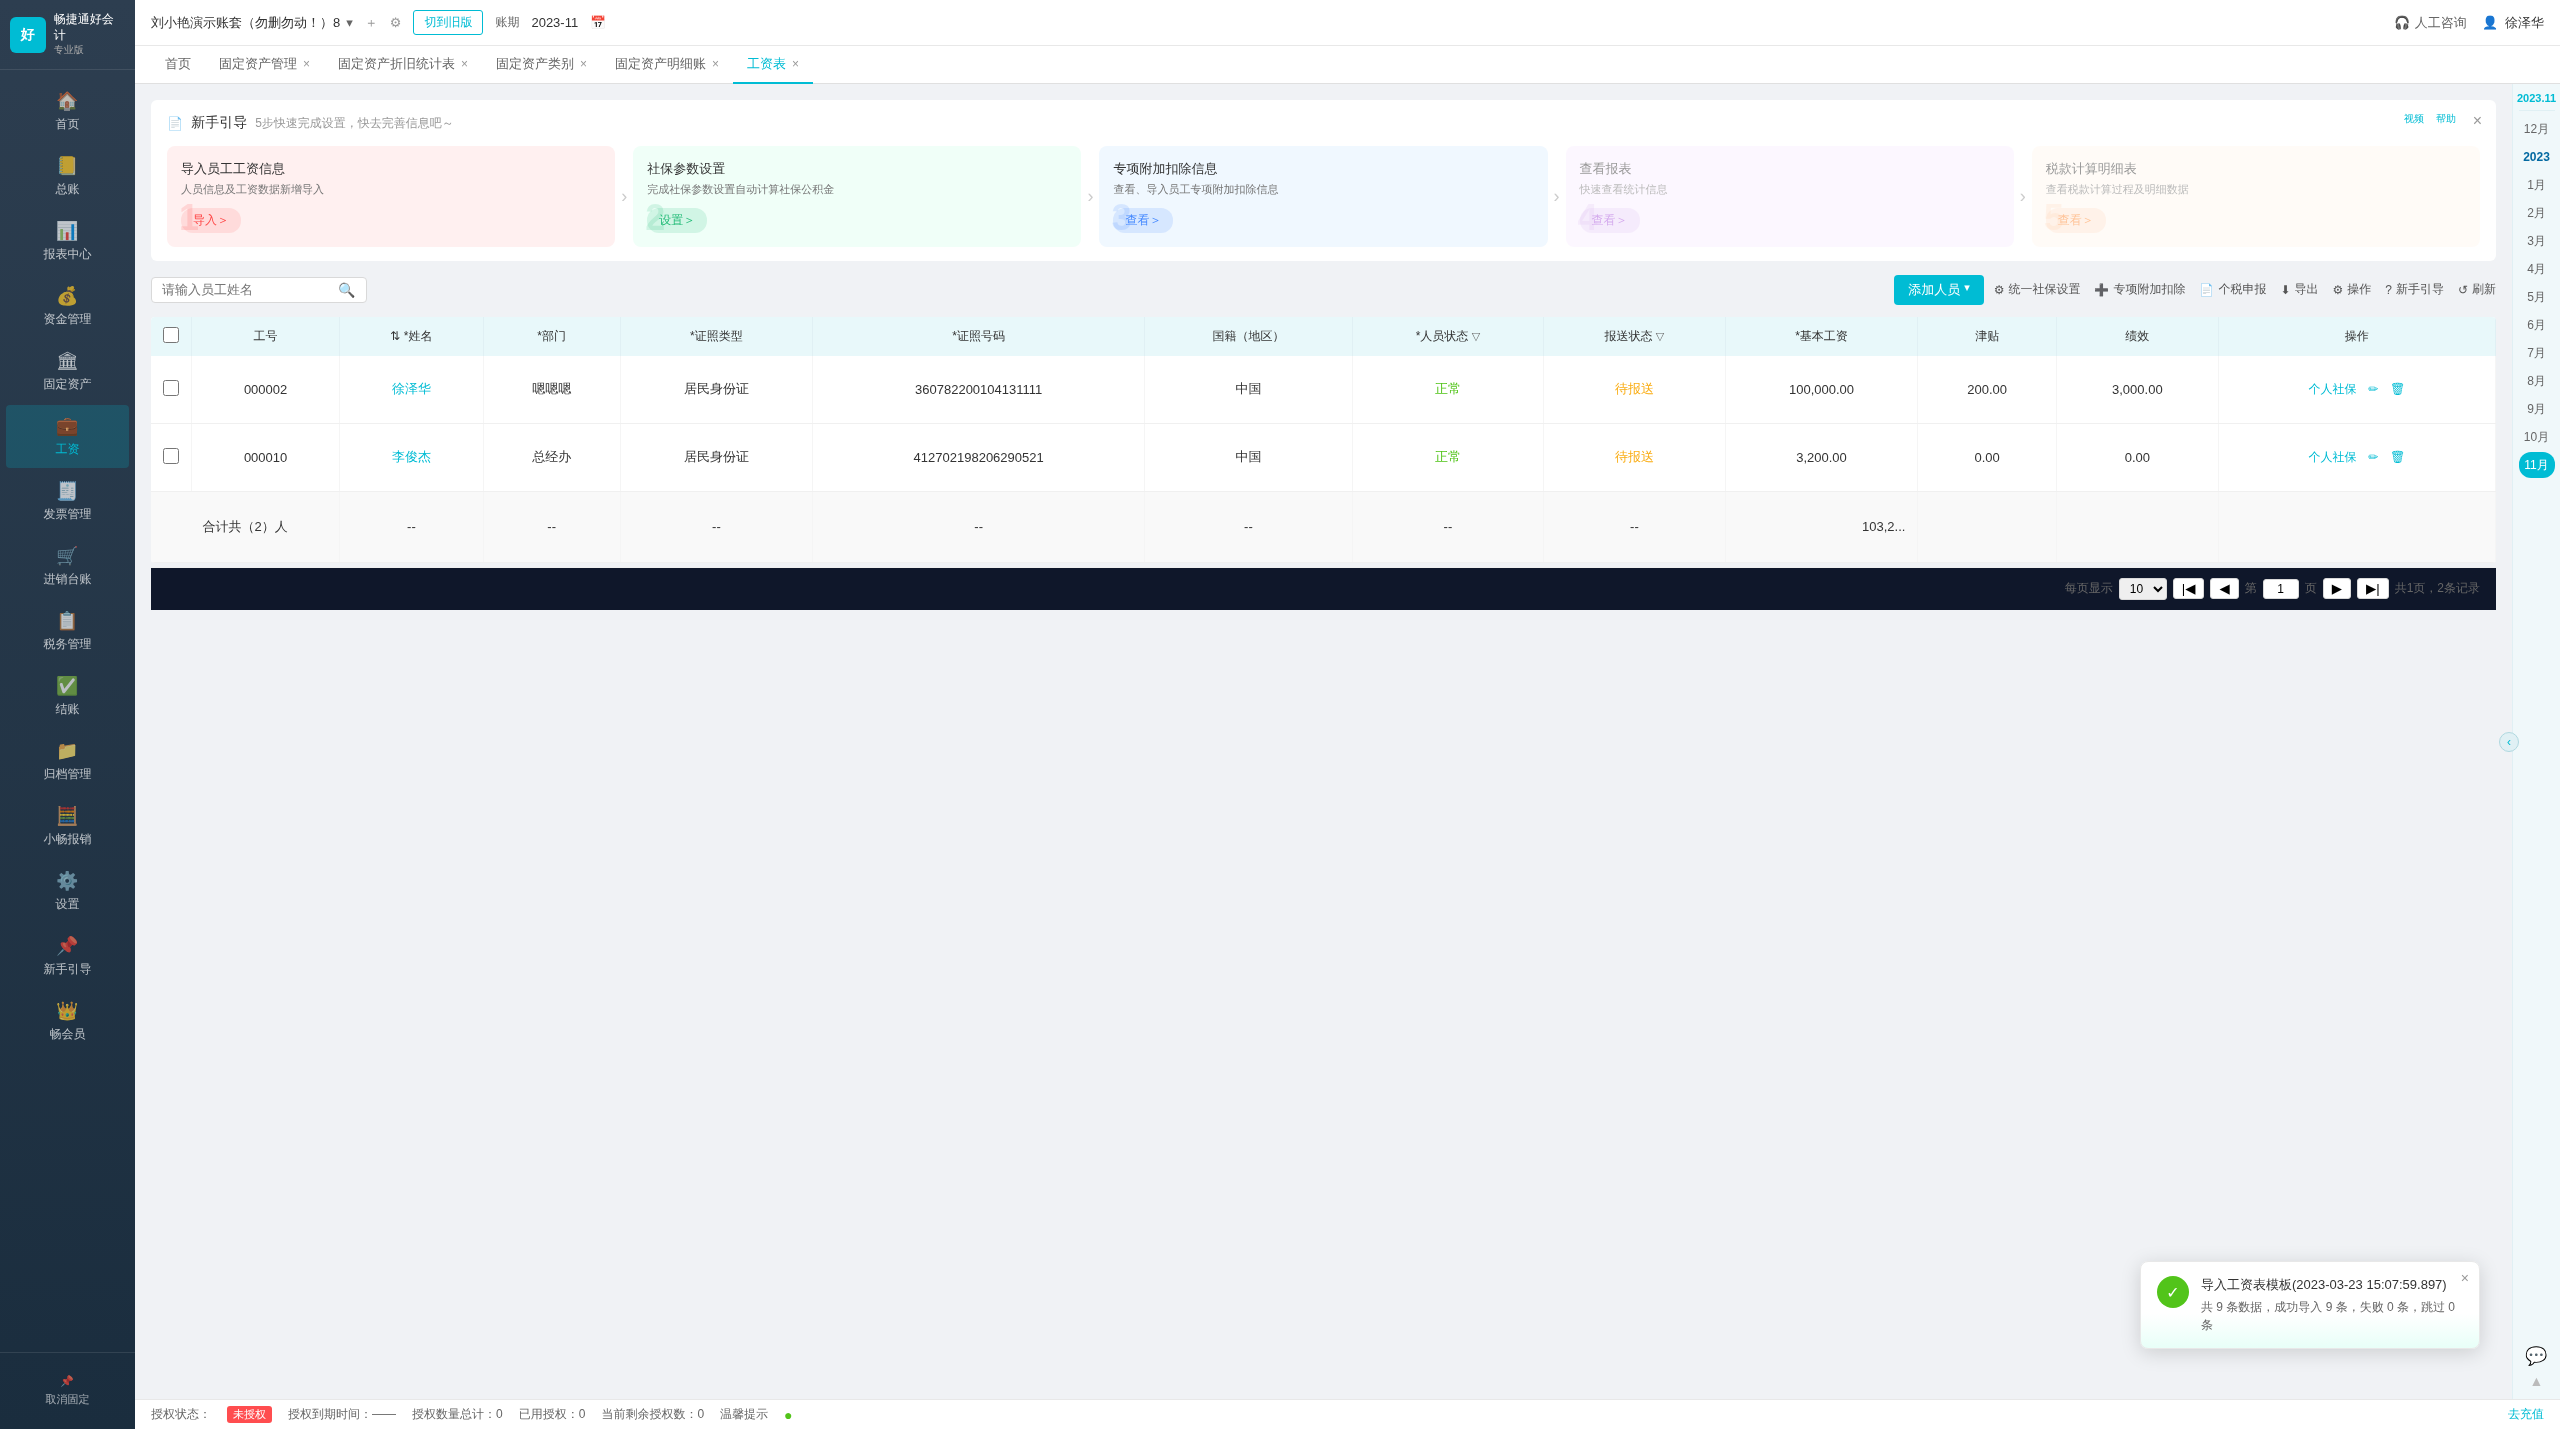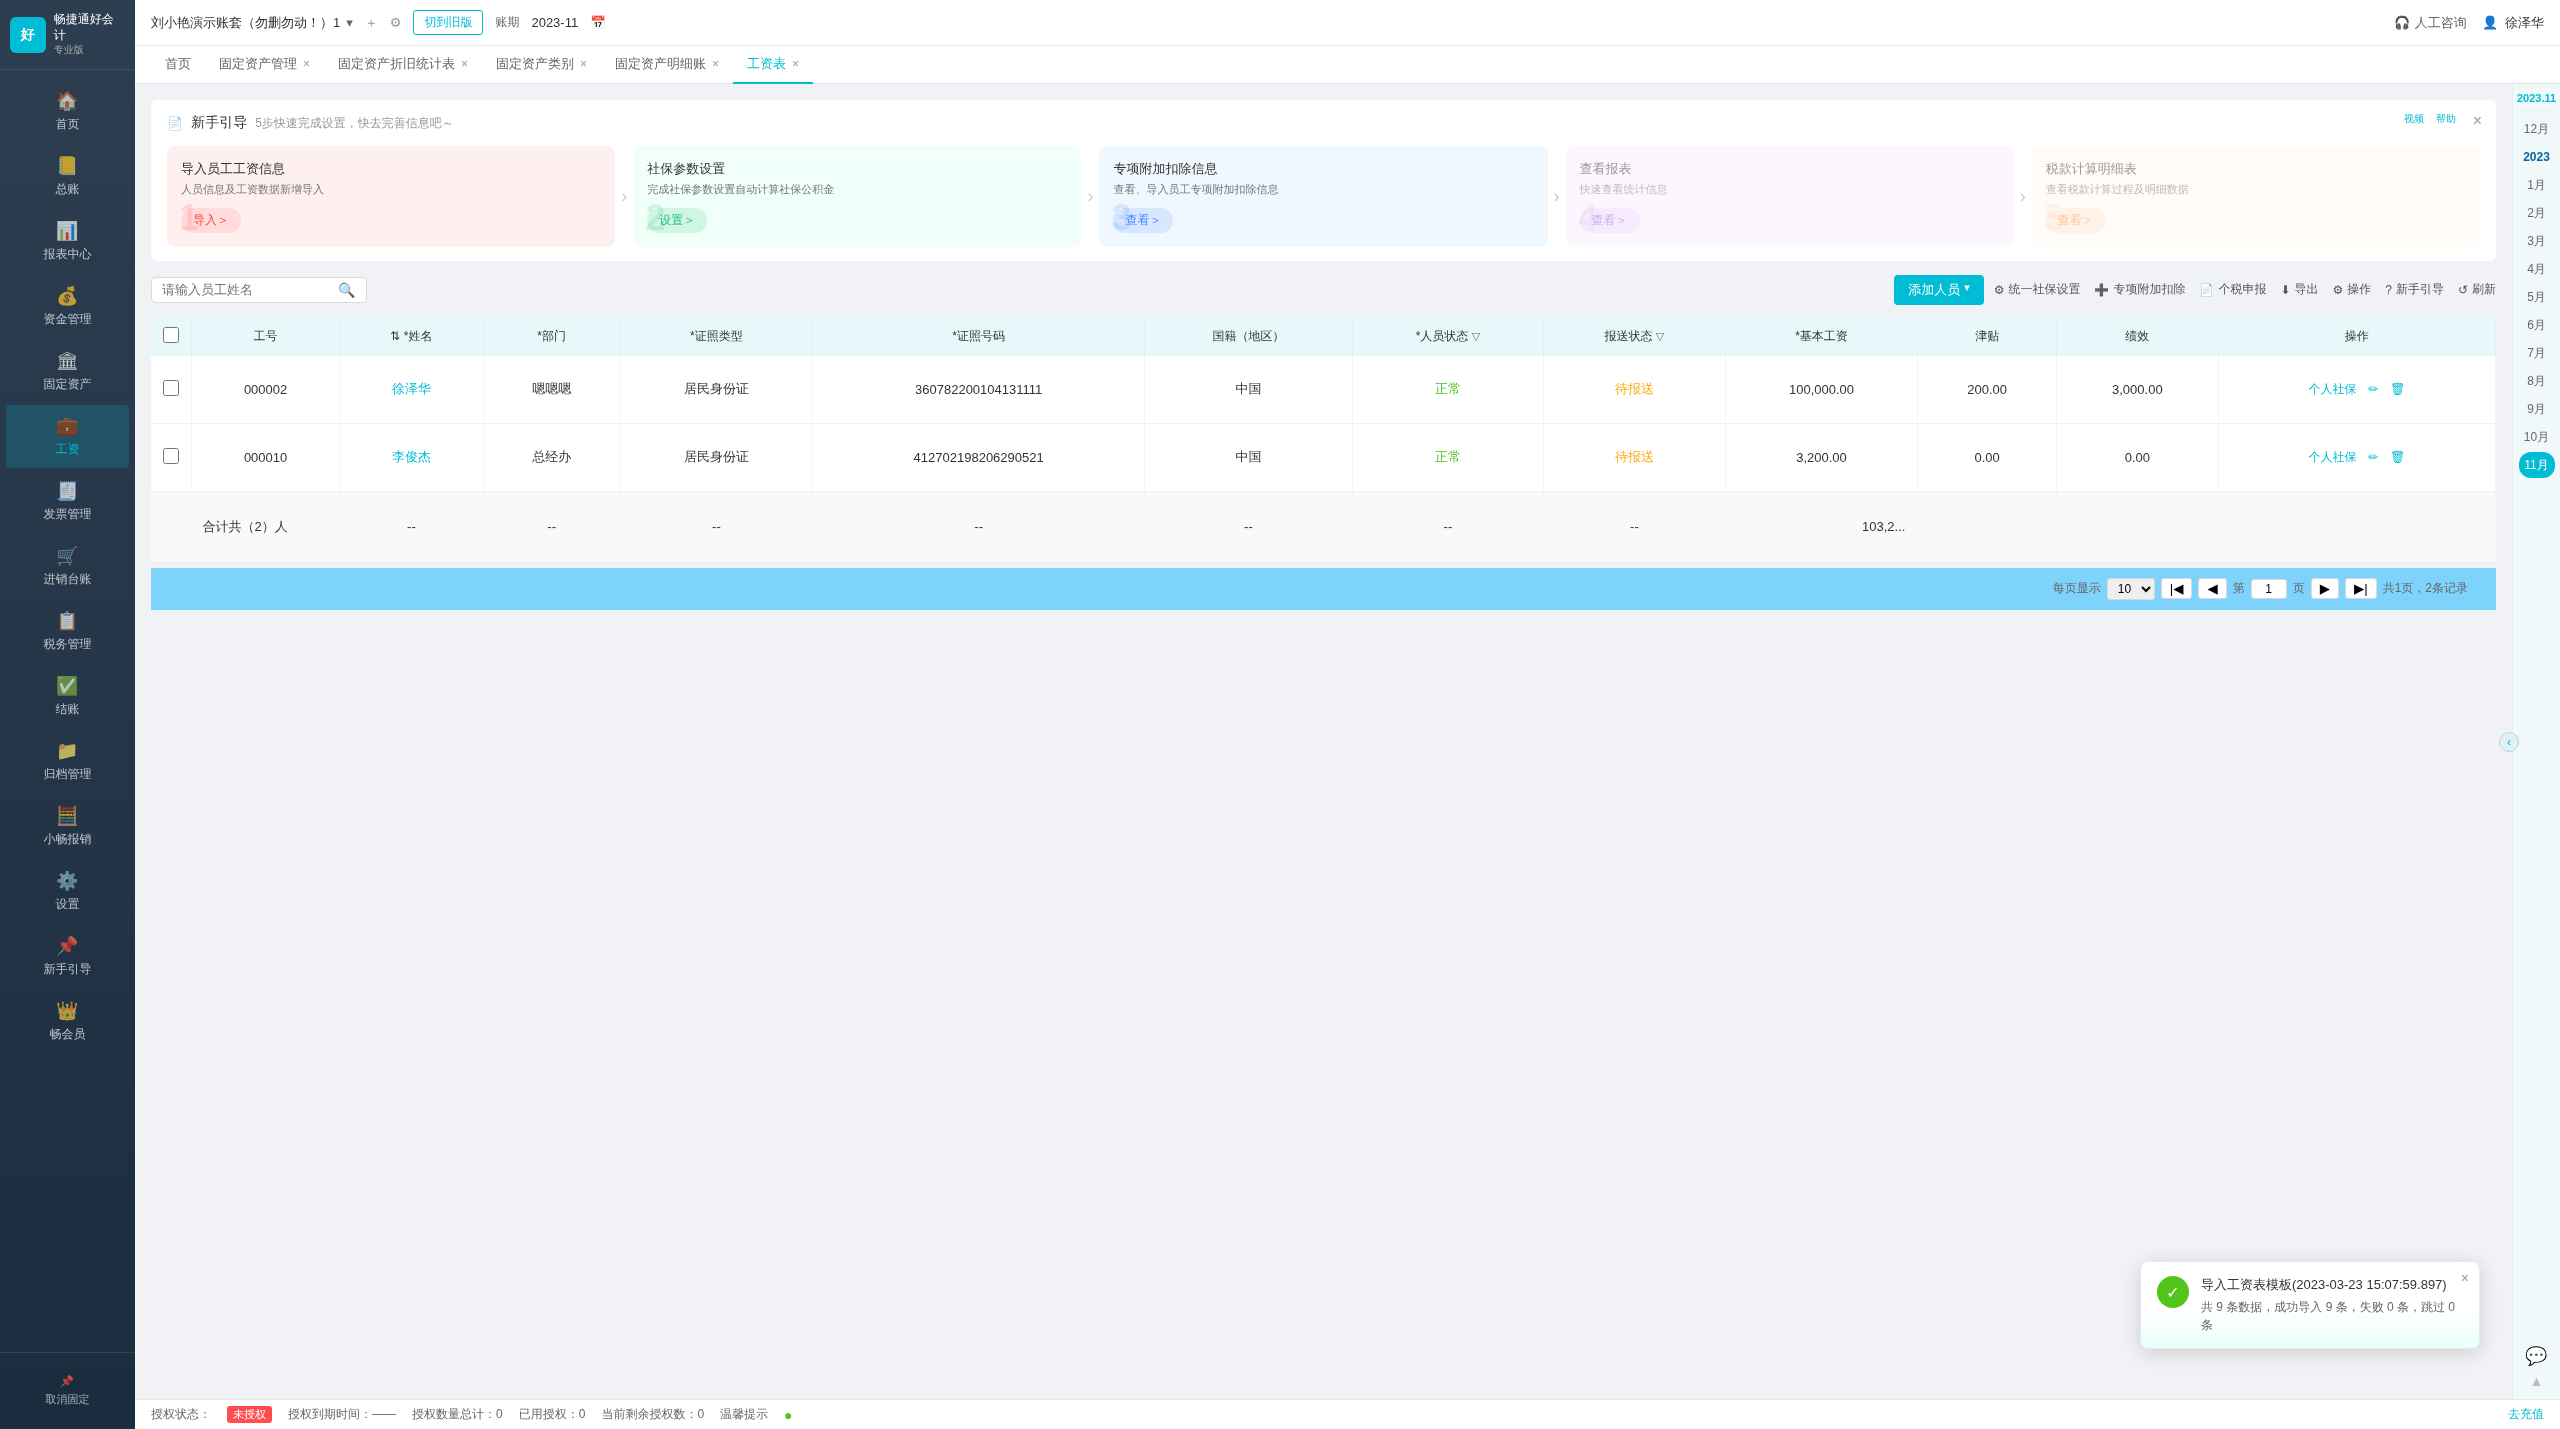--- a/index.html
+++ b/index.html
@@ -184,21 +184,21 @@
     }
     .name-link { color: #00bcd4; cursor: pointer; text-decoration: none; }
     .status-normal { color: #52c41a; }
     .status-pending { color: #faad14; }
     .op-link { color: #00bcd4; font-size: 12px; cursor: pointer; margin: 0 4px; }
     .checkbox-cell { width: 40px; }
     .checkbox-all, .checkbox-row { cursor: pointer; width: 16px; height: 16px; }
 
     
     .table-footer {
-      background: #7dd3fc; padding: 10px 28px; display: flex; align-items: flex-end;
+      background: #0f172a; padding: 10px 16px; display: flex; align-items: flex-end;
       border-top: 1px solid #f0f0f0; font-size: 12px; color: #666;
       justify-content: space-between;
     }
     .pagination { display: flex; align-items: center; gap: 6px; }
     .page-size-select { border: 1px solid #d9d9d9; border-radius: 3px; padding: 2px 6px; font-size: 12px; }
     .page-btn { border: 1px solid #d9d9d9; border-radius: 3px; padding: 2px 8px; cursor: pointer; background: white; }
     .page-input { border: 1px solid #d9d9d9; border-radius: 3px; padding: 2px 6px; width: 36px; text-align: center; font-size: 12px; }
 
     
     .status-bar {
@@ -344,21 +344,21 @@
         <span>📌</span>
         <span style="font-size:11px; color: rgba(255,255,255,0.6)">取消固定</span>
       </div>
     </div>
   </div>
 
   <div class="main-content">
 
     <div class="top-bar">
       <div class="top-bar-account">
-        <span>刘小艳演示账套（勿删勿动！）1</span>
+        <span>刘小艳演示账套（勿删勿动！）8</span>
         <span class="account-dropdown">▾</span>
       </div>
       <span style="color:#999; cursor:pointer;">＋</span>
       <span style="color:#999; cursor:pointer;">⚙</span>
       <button class="btn-old-version">切到旧版</button>
       <span class="period-label">账期</span>
       <span class="period-value">2023-11</span>
       <span style="color:#00bcd4; cursor:pointer;">📅</span>
       <div class="top-bar-right">
         <div class="ai-service">

